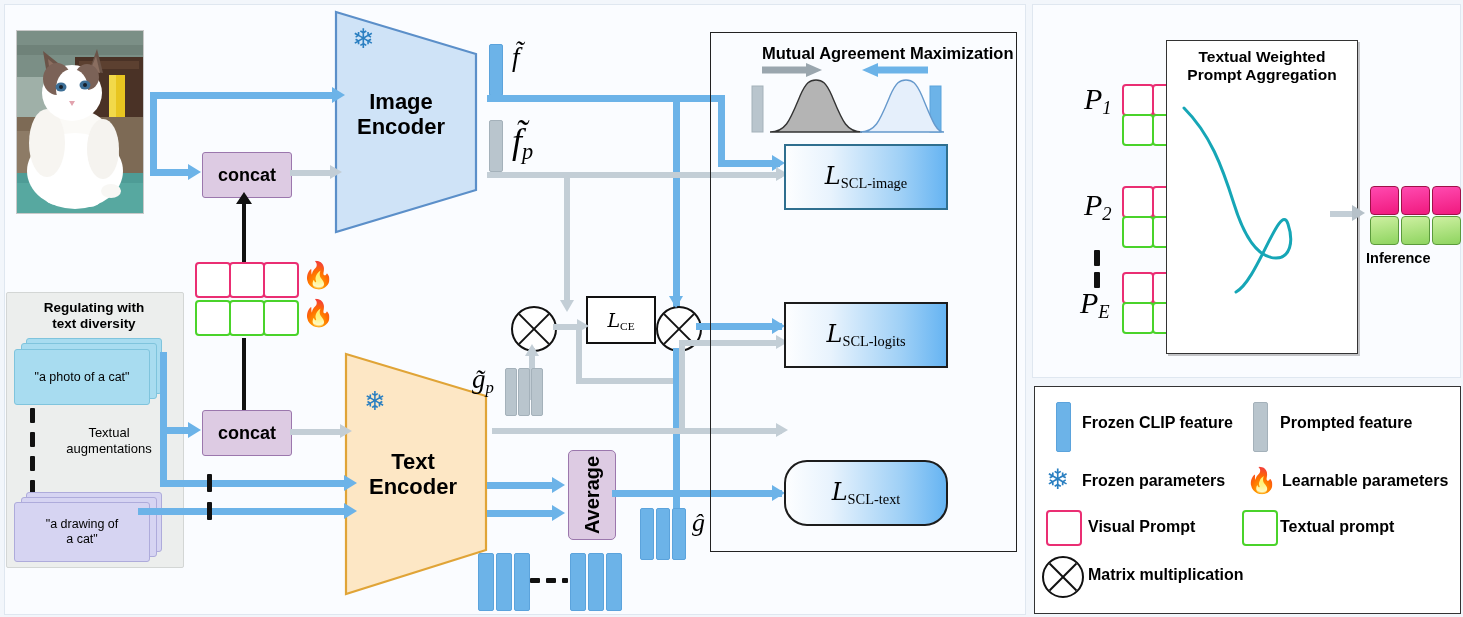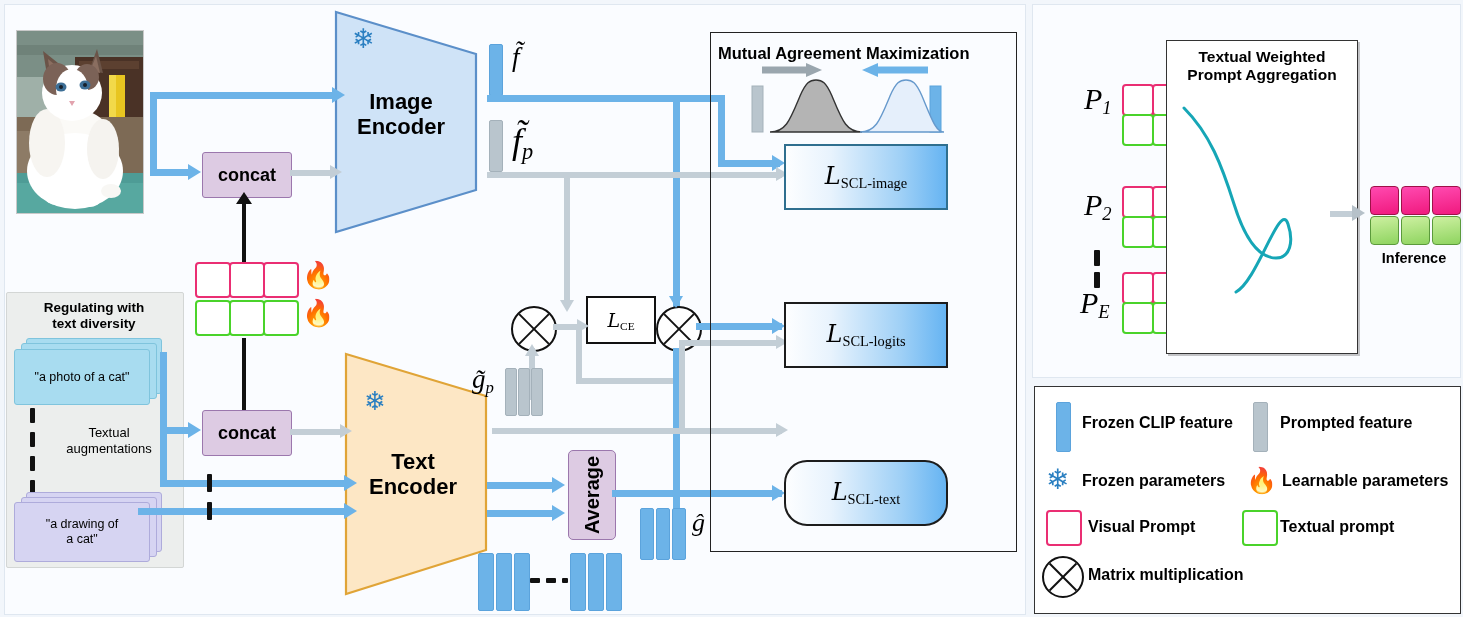--- a/index.html
+++ b/index.html
@@ -22,21 +22,21 @@
       white-space:nowrap;font-weight:bold;color:#000;font-size:20px;}
 
   .loss-box{position:absolute;border:2px solid #1c1c1c;
       background:linear-gradient(to right,#fdfeff 0%,#e8f3fd 28%,#9fd0f6 72%,#66b4f2 100%);
       display:flex;align-items:center;justify-content:center;}
   .loss-box.teal{border-color:#2f6f8f;}
   .ce-box{position:absolute;border:2px solid #111;background:#fff;
       display:flex;align-items:center;justify-content:center;}
 
   .mam-box{position:absolute;border:1.5px solid #222;background:transparent;}
-  .mam-title{position:absolute;font-weight:bold;color:#000;white-space:nowrap;}
+  .mam-title{position:absolute;font-weight:bold;color:#000;white-space:nowrap;margin-left:44px;}
 
   .gwpa-box{position:absolute;border:1.6px solid #333;background:#fff;
       box-shadow:2px 2px 0 rgba(0,0,0,.22);}
   .gwpa-title{position:absolute;text-align:center;font-weight:bold;color:#000;line-height:1.16;}
 
   .legend-box{position:absolute;border:1.6px solid #333;background:#fff;}
   .legend-item{position:absolute;display:flex;align-items:center;}
   .legend-item .ltxt{font-weight:bold;color:#000;white-space:nowrap;}
 
   
@@ -76,21 +76,21 @@
   .scriptL{font-family:"DejaVu Serif",serif;font-style:italic;}
 
   .xcircle{position:absolute;border:2px solid #111;border-radius:50%;background:#fff;}
   .xcircle i{position:absolute;left:50%;top:50%;width:100%;height:2px;background:#111;
       transform-origin:center;}
   .xcircle i:nth-child(1){transform:translate(-50%,-50%) rotate(45deg);}
   .xcircle i:nth-child(2){transform:translate(-50%,-50%) rotate(-45deg);}
 
   .snow,.fire{position:absolute;line-height:1;user-select:none;}
   .snow{color:#2a7fc1;}
-  .inference-label{position:absolute;text-align:center;font-weight:bold;color:#000;}
+  .inference-label{position:absolute;text-align:left;font-weight:bold;color:#000;}
   .cat-photo{position:absolute;border:1px solid #c9c9c9;overflow:hidden;background:#8a9aa5;}
 </style>
 </head>
 <body>
 
 <div id="root">
 
   <div class="panel" style="left:4px;top:4px;width:1020px;height:609px;"></div>
 
   <div class="cat-photo" style="left:16px;top:30px;width:126px;height:182px;">

